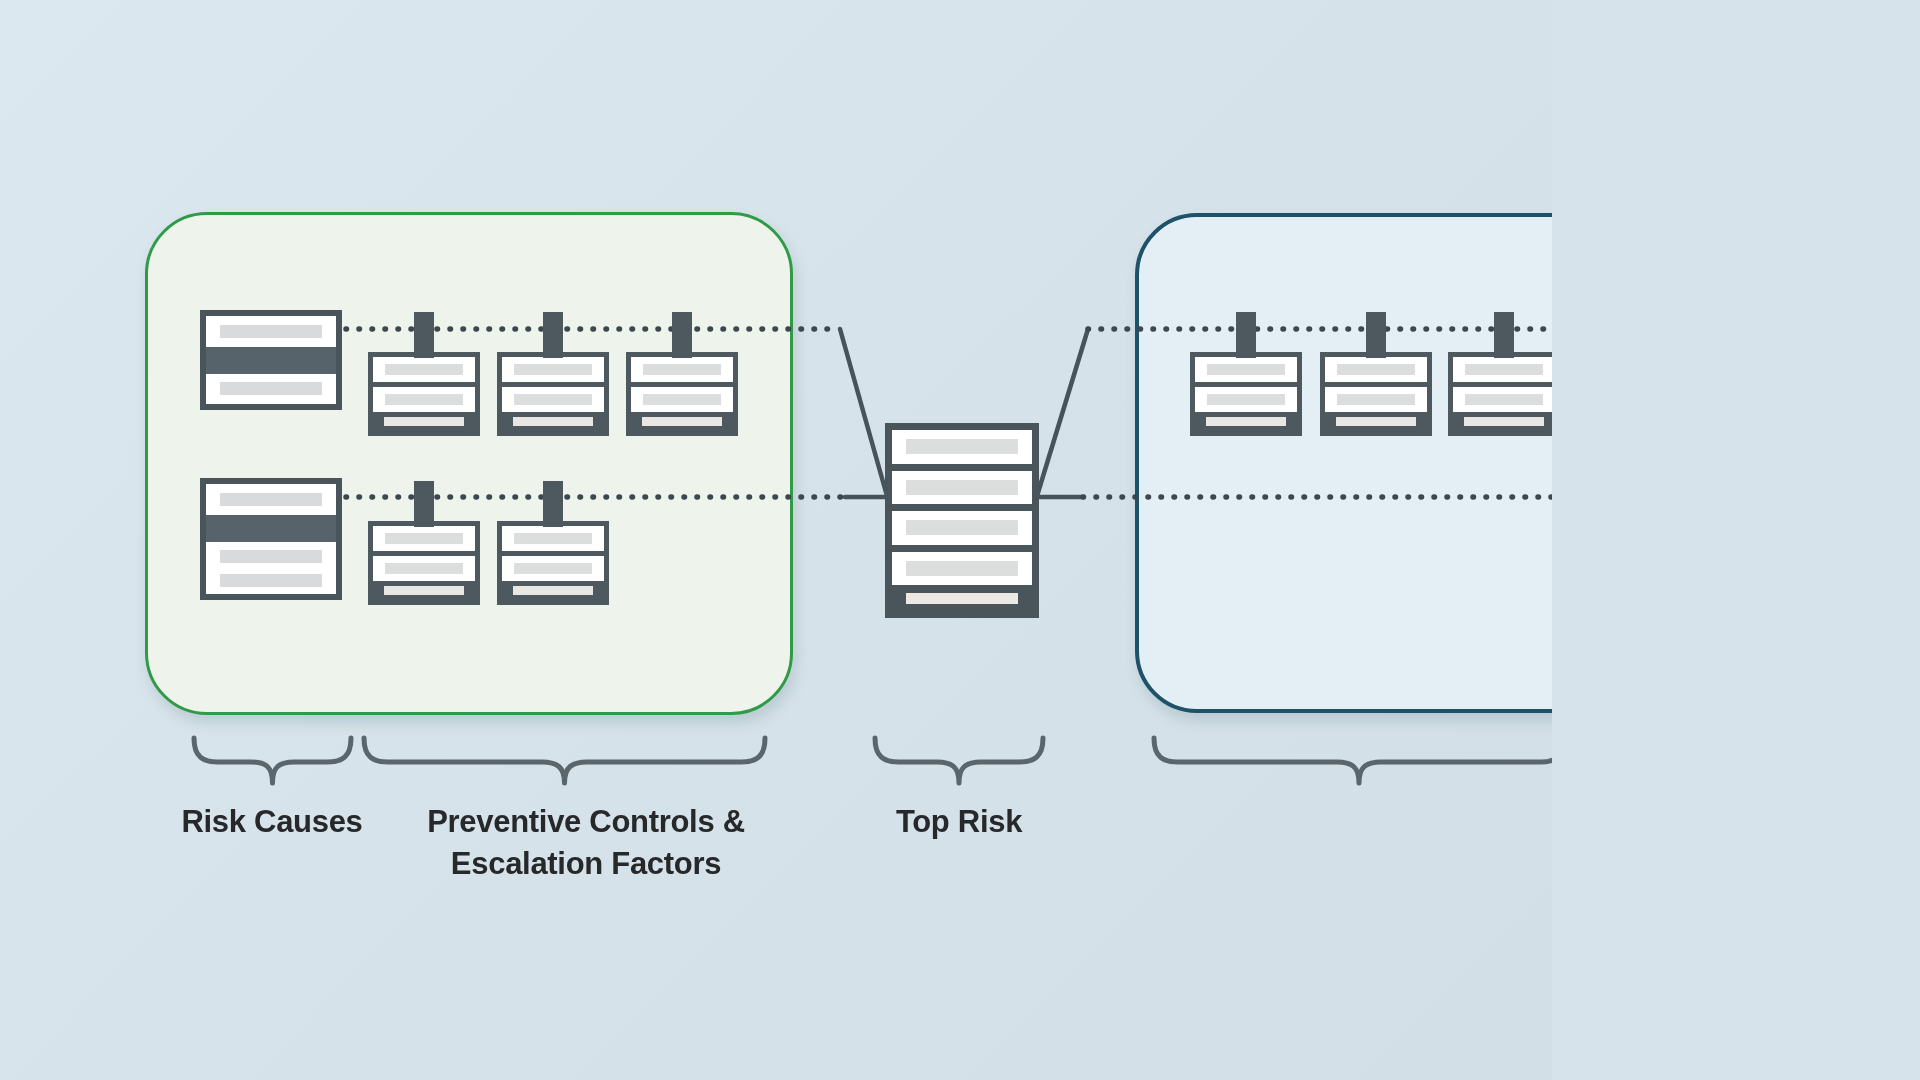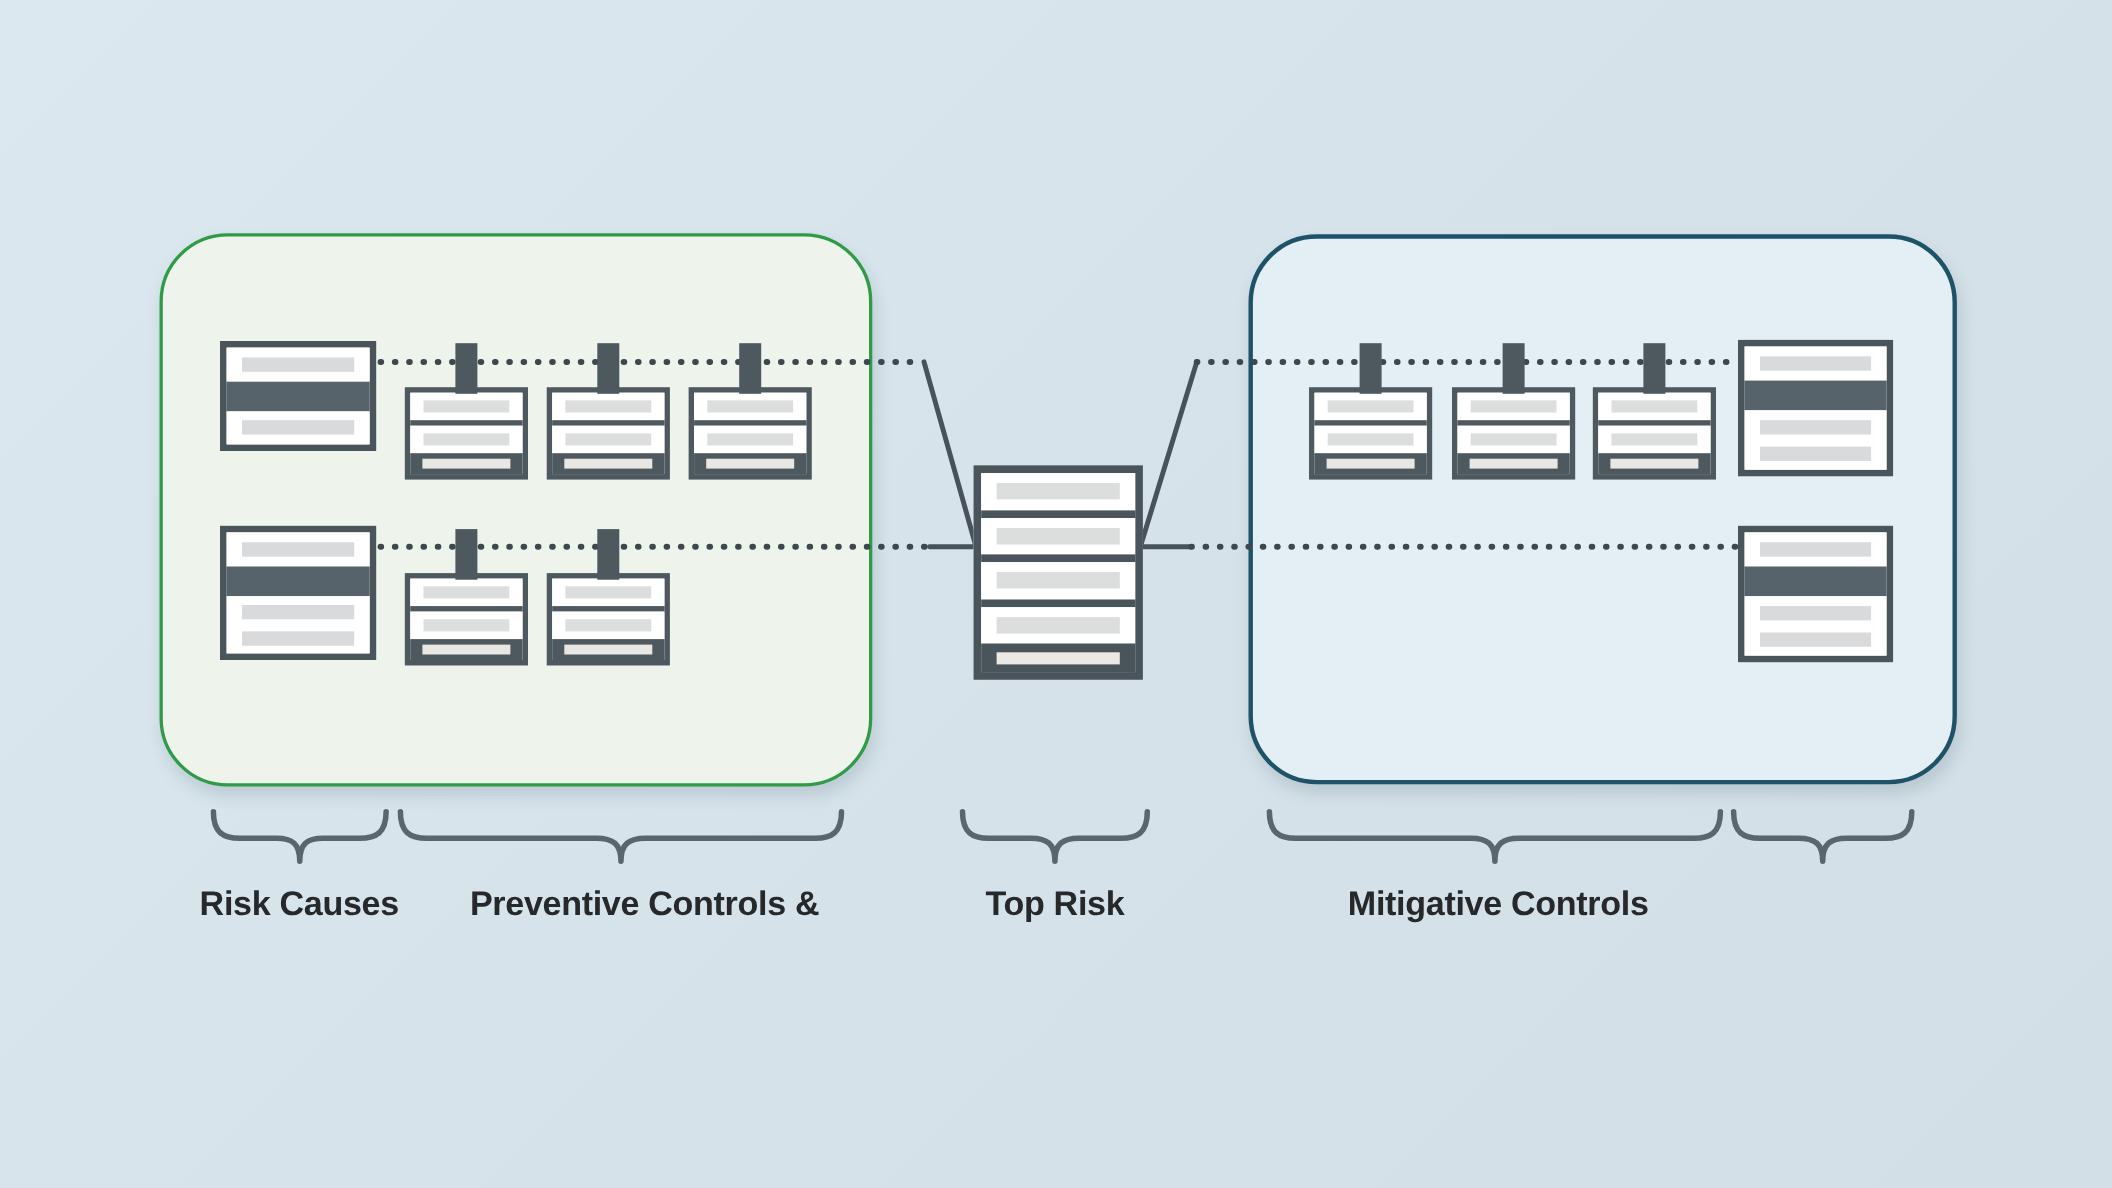--- a/index.html
+++ b/index.html
@@ -1,16 +1,16 @@
 <!DOCTYPE html>
 <html><head>
 <meta charset="utf-8">
 <style>
   html,body{margin:0;padding:0;background:#d6e3ea;}
-  .canvas{position:relative;width:1920px;height:1080px;overflow:hidden;
+  .canvas{position:relative;width:1552px;height:1080px;overflow:hidden;
     background:linear-gradient(135deg,#dbe8ef 0%,#d5e2ea 55%,#d2dfe7 100%);
     font-family:"Liberation Sans",sans-serif;}
 
   
   .panel{position:absolute;box-sizing:border-box;border-radius:62px;z-index:1;}
   .panel.causes{left:145px;top:212px;width:648px;height:503px;
     background:#eef4ec;border:3px solid #2f9b47;box-shadow:3px 8px 14px rgba(70,95,105,.18);}
   .panel.consequences{left:1135px;top:213px;width:644px;height:500px;
     background:#e4eef5;border:4px solid #1d5268;box-shadow:3px 8px 14px rgba(70,95,105,.18);}
 
@@ -247,21 +247,19 @@
         <div class="bar"></div>
         <div class="bar"></div>
       </div>
   </div>
 
   <div class="label" style="left:272px;top:801px">
     <span>Risk Causes</span>
   </div>
   <div class="label" style="left:586px;top:801px">
     <span>Preventive Controls &amp;</span><br>
+    <span>Escalation Factors</span>
   </div>
   <div class="label" style="left:959px;top:801px">
     <span>Top Risk</span>
   </div>
-  <div class="label" style="left:1362px;top:801px">
-    <span>Mitigative Controls</span>
-  </div>
 
 </div>
 
 </body></html>

